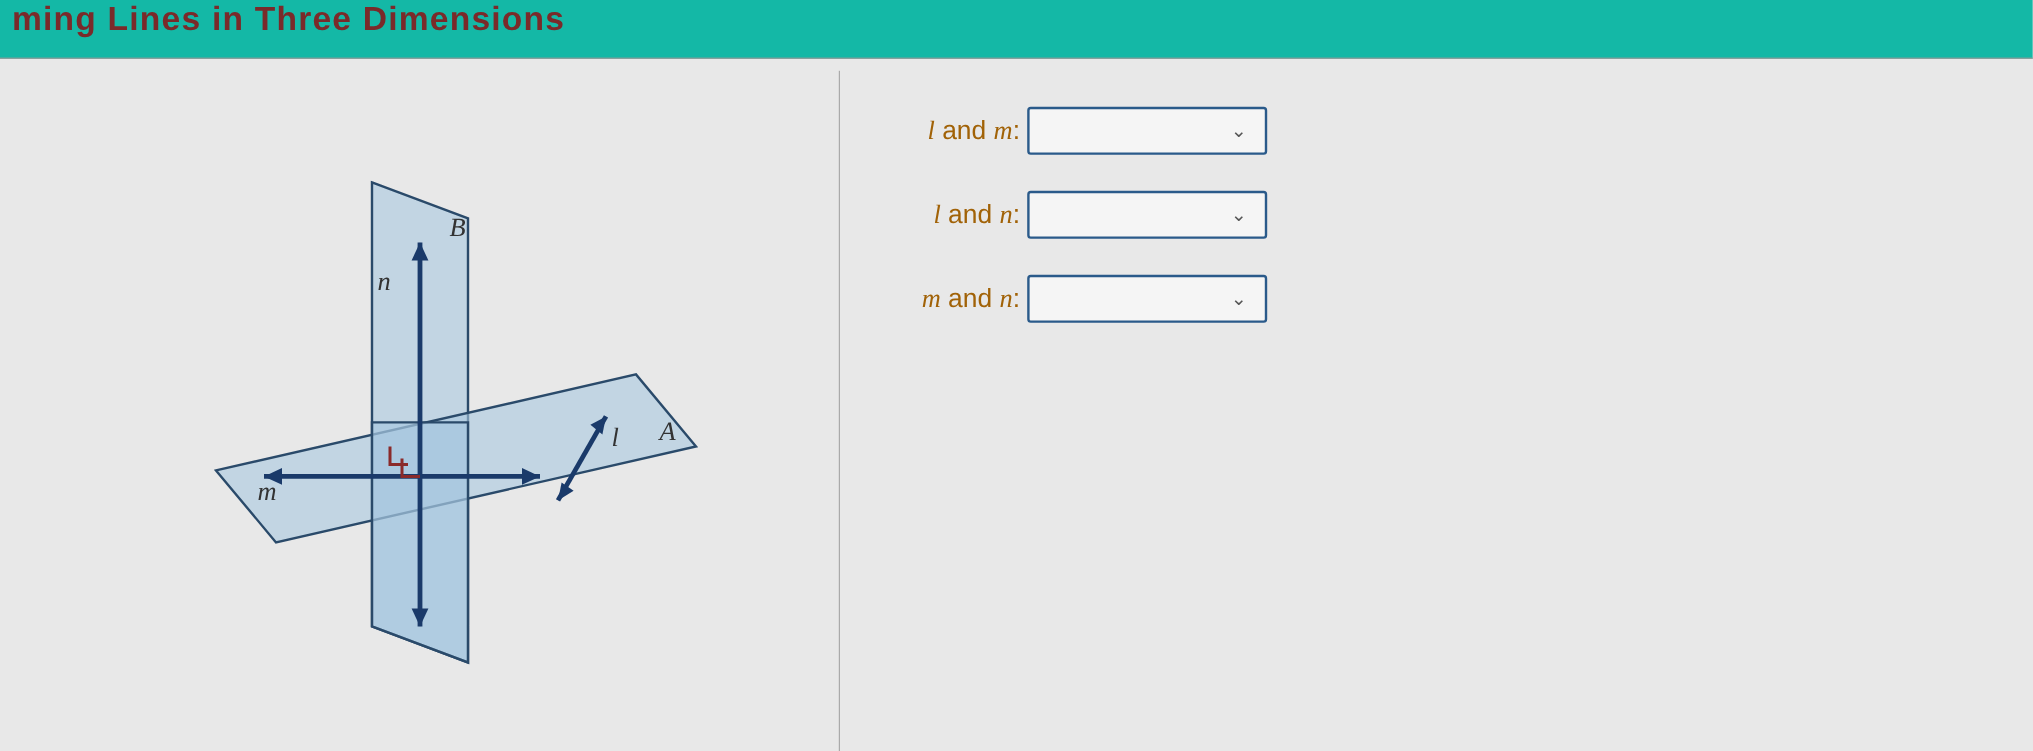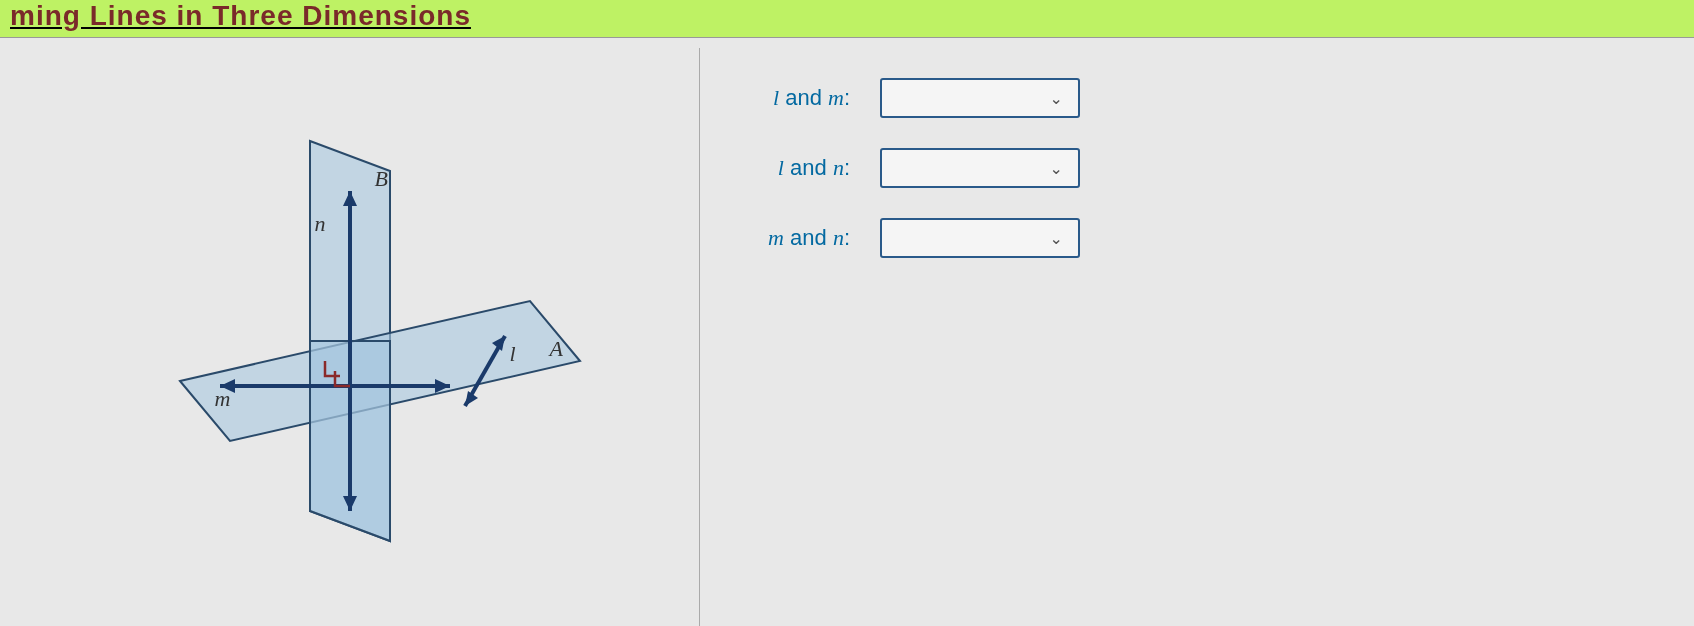--- a/index.html
+++ b/index.html
@@ -8,24 +8,23 @@
       box-sizing: border-box;
     }
     body {
       font-family: Arial, sans-serif;
       background: #e8e8e8;
       width: 1694px;
       height: 626px;
       overflow: hidden;
     }
     .header {
-      background: #bef264;
-      padding: 0 10px 5px 10px;
+      background: #14b8a6;
+      padding: 0 10px 16px 10px;
       border-bottom: 1px solid #999;
-      text-decoration: underline;
     }
     .title {
       font-size: 28px;
       font-weight: bold;
       color: #7a2a2a;
       letter-spacing: 1px;
     }
     .content {
       display: flex;
       height: calc(100% - 40px);
@@ -49,24 +48,24 @@
       margin-bottom: 40px;
       line-height: 1.4;
     }
     .answer-row {
       display: flex;
       align-items: center;
       margin-bottom: 30px;
     }
     .answer-label {
       font-size: 22px;
-      color: #0369a1;
+      color: #a16207;
       width: 110px;
       text-align: right;
-      margin-right: 30px;
+      margin-right: 6px;
       font-style: italic;
     }
     .answer-label .var {
       font-style: italic;
       font-family: 'Times New Roman', serif;
     }
     .answer-label .conn {
       font-style: normal;
     }
     .dropdown {

